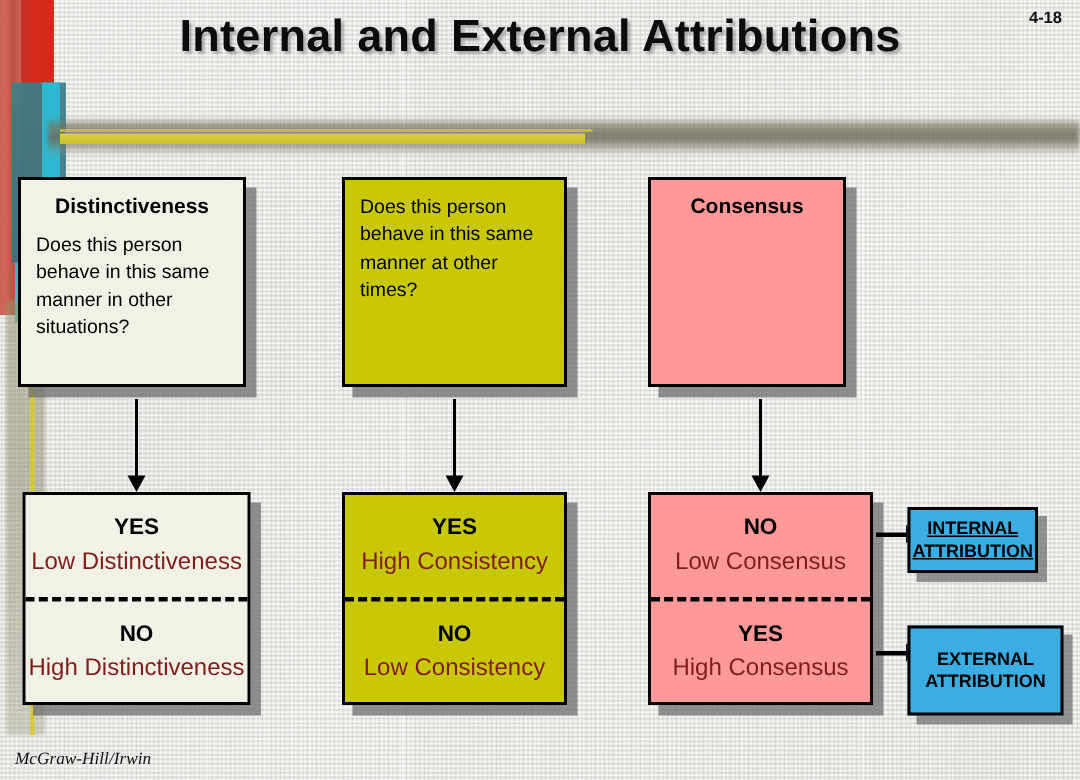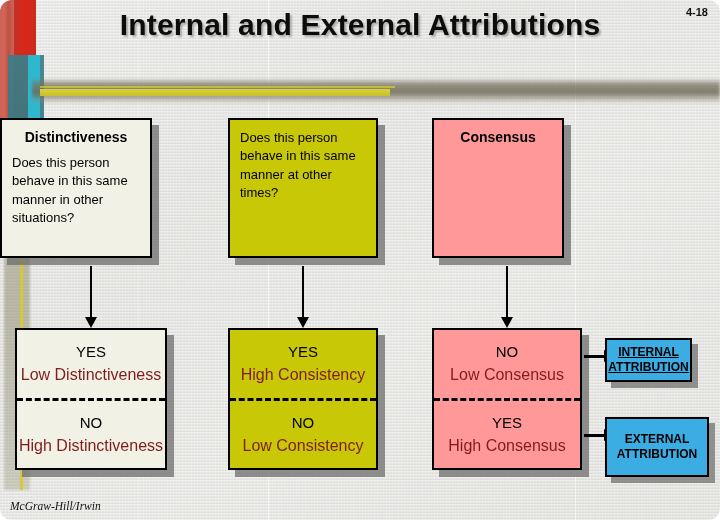--- a/index.html
+++ b/index.html
@@ -16,21 +16,20 @@
   #slide {
     position: relative;
     width: 720px;
     height: 520px;
     background-color: #ececeb;
     background-image:
       repeating-linear-gradient(0deg, rgba(255,255,255,0.55) 0px, rgba(255,255,255,0.0) 1px, rgba(190,190,186,0.35) 2px, rgba(255,255,255,0.5) 3px),
       repeating-linear-gradient(90deg, rgba(255,255,255,0.5) 0px, rgba(168,168,164,0.30) 1px, rgba(255,255,255,0.45) 2px, rgba(205,205,200,0.25) 3px),
       linear-gradient(145deg, #f3f3f1 0%, #e7e7e4 35%, #efefec 60%, #e4e4e0 100%);
     overflow: hidden;
-    border-radius: 12px;
   }
 
   
   .seam {
     position: absolute;
     top: 0;
     bottom: 0;
     width: 1px;
     background: rgba(255,255,255,0.55);
     pointer-events: none;
@@ -164,21 +163,21 @@
   .res .half {
     flex: 1;
     display: flex;
     flex-direction: column;
     align-items: center;
     justify-content: center;
   }
   .res .half.top { border-bottom: 3px dashed #000; }
   .res .ans {
     font-size: 15px;
-    font-weight: normal;
+    font-weight: bold;
     color: #000;
     margin-bottom: 6px;
   }
   .res .desc {
     font-size: 16px;
     color: #7f1d1d;
   }
 
   
   .attr {
@@ -268,21 +267,21 @@
   <div class="left-smudge"></div>
   <div class="left-yellowline"></div>
 
   <div class="band"></div>
   <div class="band-yellow2"></div>
   <div class="band-yellow"></div>
 
   <div class="title">Internal and External Attributions</div>
   <div class="slide-no">4-18</div>
 
-  <div class="box cream" style="left:0; top:118px; width:152px; height:140px;">
+  <div class="box cream" style="left:12px; top:118px; width:152px; height:140px;">
     <div class="hdr">Distinctiveness</div>
     <div class="body">Does this person behave in this same manner in other situations?</div>
   </div>
 
   <div class="box olive" style="left:228px; top:118px; width:150px; height:140px;">
     <div class="body">Does this person behave in this same manner at other times?</div>
   </div>
 
   <div class="box pink" style="left:432px; top:118px; width:132px; height:140px;">
     <div class="hdr">Consensus</div>

